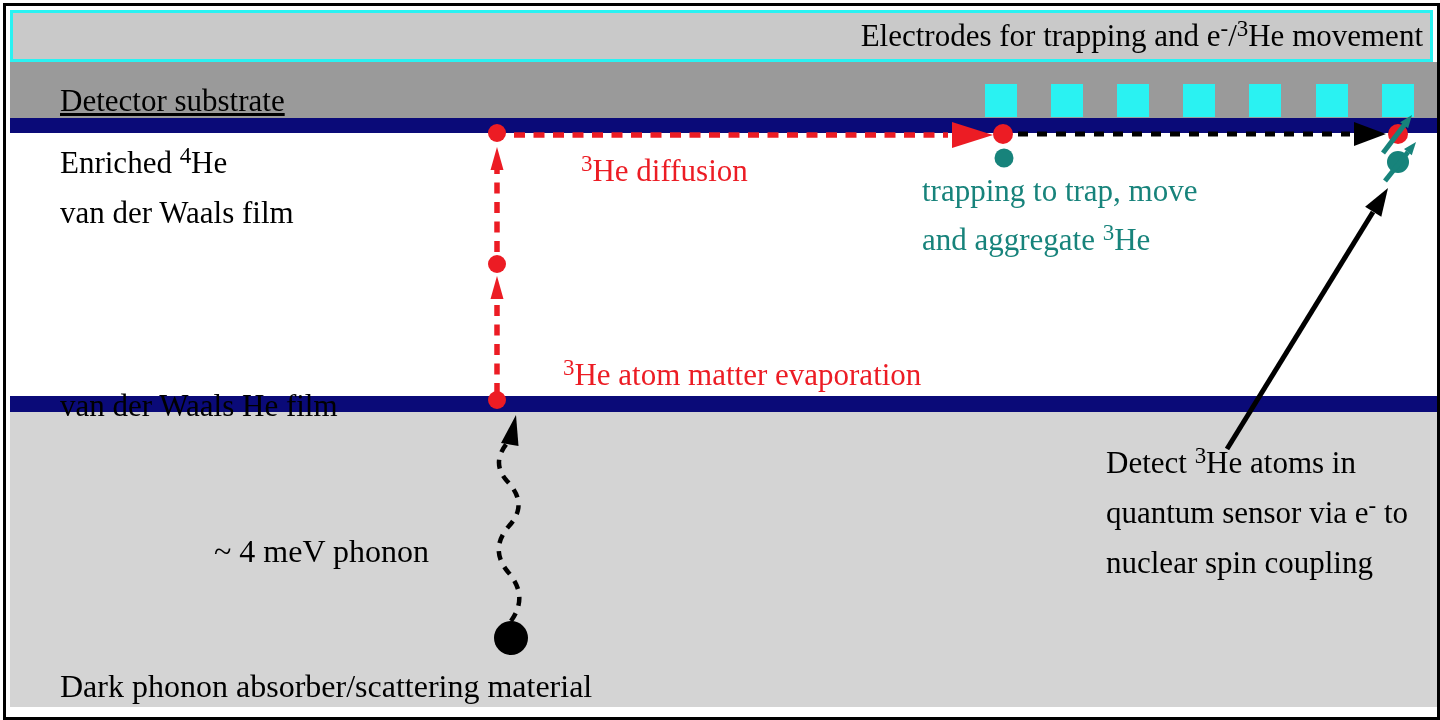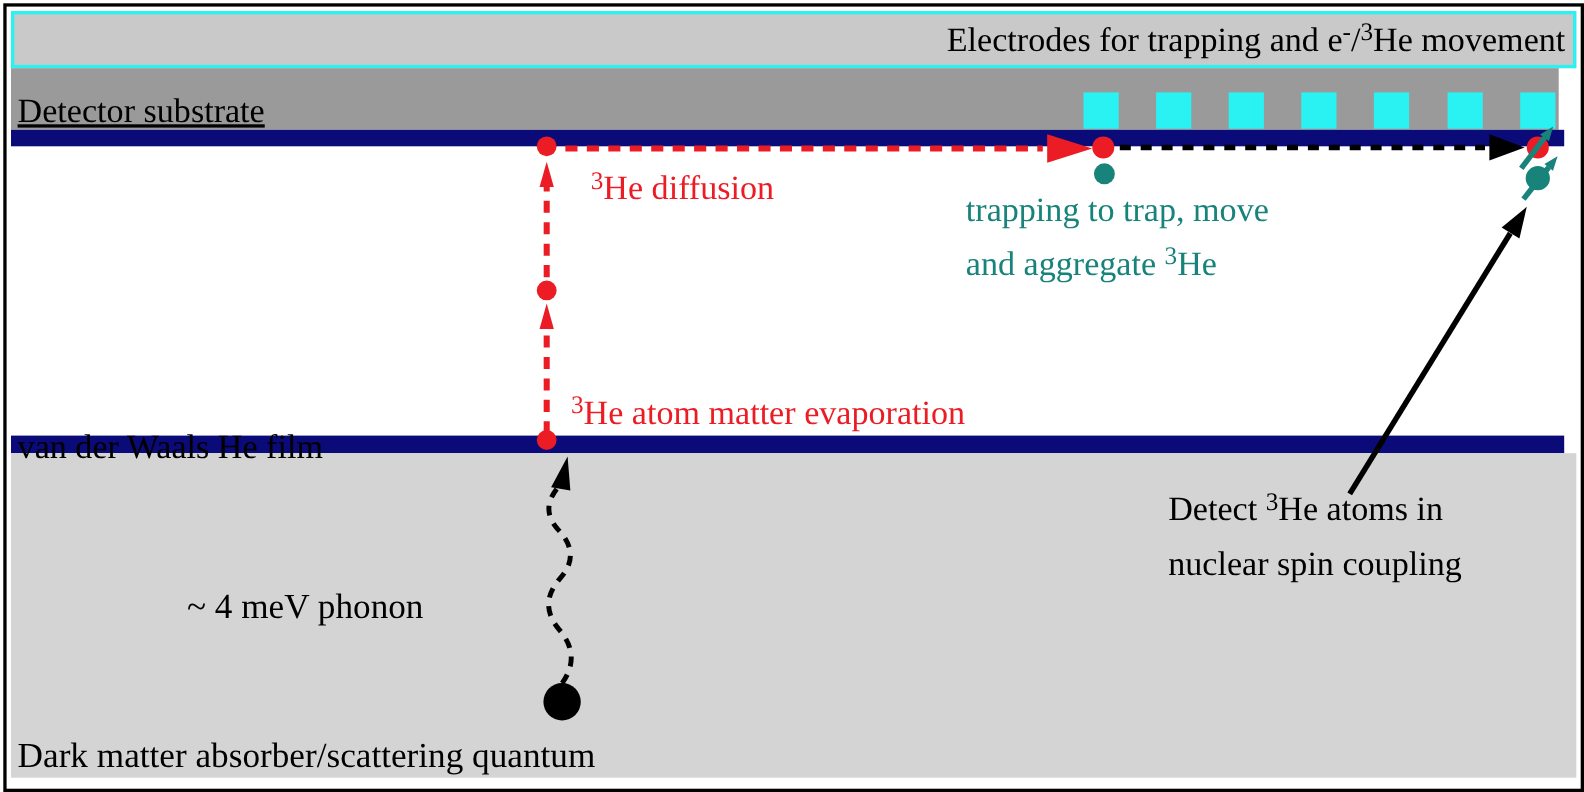--- a/index.html
+++ b/index.html
@@ -9,21 +9,21 @@
   html, body { margin: 0; padding: 0; background: #ffffff; }
   #canvas {
     position: relative; width: 1440px; height: 720px; background: #ffffff;
     font-family: "Liberation Serif", "DejaVu Serif", serif; color: var(--ink);
     overflow: hidden;
   }
   #frame {
     position: absolute; left: 3px; top: 3px; width: 1431px; height: 711px;
     border: 3px solid #000; pointer-events: none;
   }
-  .abs { position: absolute; }
+  .abs { position: absolute; padding-left: 44px; }
   
   #electrode-bar {
     left: 10px; top: 10px; width: 1423px; height: 52px; box-sizing: border-box;
     background: var(--bar_gray); border: 3px solid var(--cyan);
     display: flex; align-items: center; justify-content: flex-end;
     font-size: 31px; padding-right: 7px;
   }
   #substrate-bar {
     left: 10px; top: 62px; width: 1407px; height: 56px;
     background: var(--substrate_gray);
@@ -70,44 +70,49 @@
   <div class="electrode-pad" style="left:1117px"></div>
   <div class="electrode-pad" style="left:1183px"></div>
   <div class="electrode-pad" style="left:1249px"></div>
   <div class="electrode-pad" style="left:1316px"></div>
   <div class="electrode-pad" style="left:1382px"></div>
 
   <div class="abs" id="navy-line-1"></div>
   <div class="abs" id="navy-line-2"></div>
   <div class="abs" id="absorber-region"></div>
 
+  <div class="abs lbl" id="film4he-label">
+    <div><span>Enriched </span><sup class="s">4</sup><span>He</span></div>
+    <div>van der Waals film</div>
+  </div>
 
   <div class="abs lbl red-text" id="diffusion-label">
     <sup class="s">3</sup><span>He diffusion</span>
   </div>
 
   <div class="abs lbl teal-text" id="electrons-label">
     <div>trapping to trap, move</div>
     <div><span>and aggregate </span><sup class="s">3</sup><span>He</span></div>
   </div>
 
   <div class="abs lbl red-text" id="evaporation-label">
     <sup class="s">3</sup><span>He atom matter evaporation</span>
   </div>
 
   <div class="abs lbl" id="vdw-film-label">van der Waals He film</div>
 
   <div class="abs lbl" id="phonon-label">~ 4 meV phonon</div>
 
   <div class="abs lbl" id="detect-label">
     <div><span>Detect </span><sup class="s">3</sup><span>He atoms in</span></div>
+    <div><span>quantum sensor via e</span><sup class="s">-</sup><span> to</span></div>
     <div>nuclear spin coupling</div>
   </div>
 
-  <div class="abs lbl" id="absorber-label">Dark matter absorber/scattering quantum</div>
+  <div class="abs lbl" id="absorber-label">Dark phonon absorber/scattering material</div>
 
   <svg id="overlay" width="1440" height="720" viewBox="0 0 1440 720">
 
     <g>
       <path d="M 511 621 Q 529 596 508 572 Q 489 549 509 526 Q 529 504 507 481 Q 490 462 509 441" fill="none" class="blk-s" stroke-width="4.5" stroke-dasharray="9 8"></path>
       <polygon class="blk-f" points="516,415 518.5,446 501,443"></polygon>
     </g>
 
     <circle class="blk-f" cx="511" cy="638" r="17"></circle>
 

